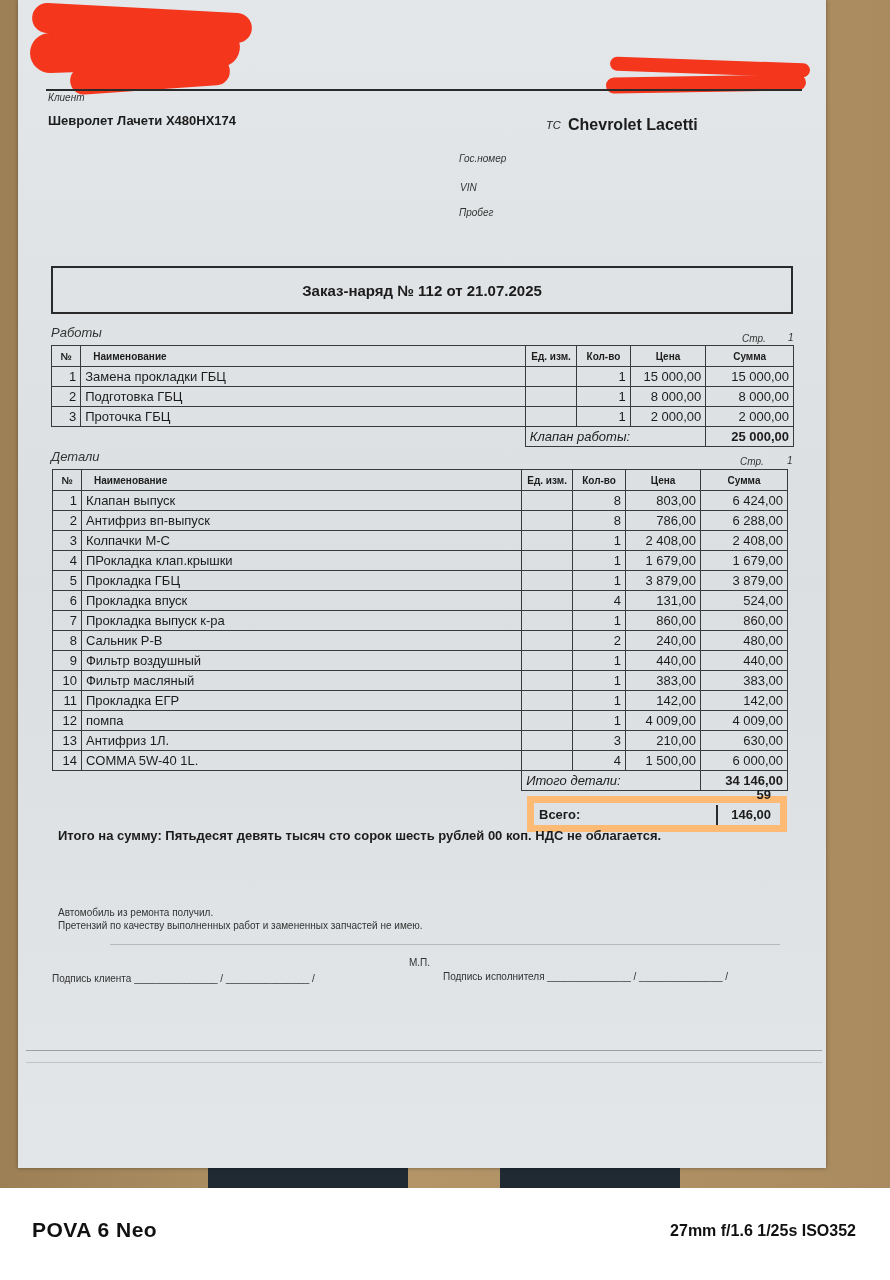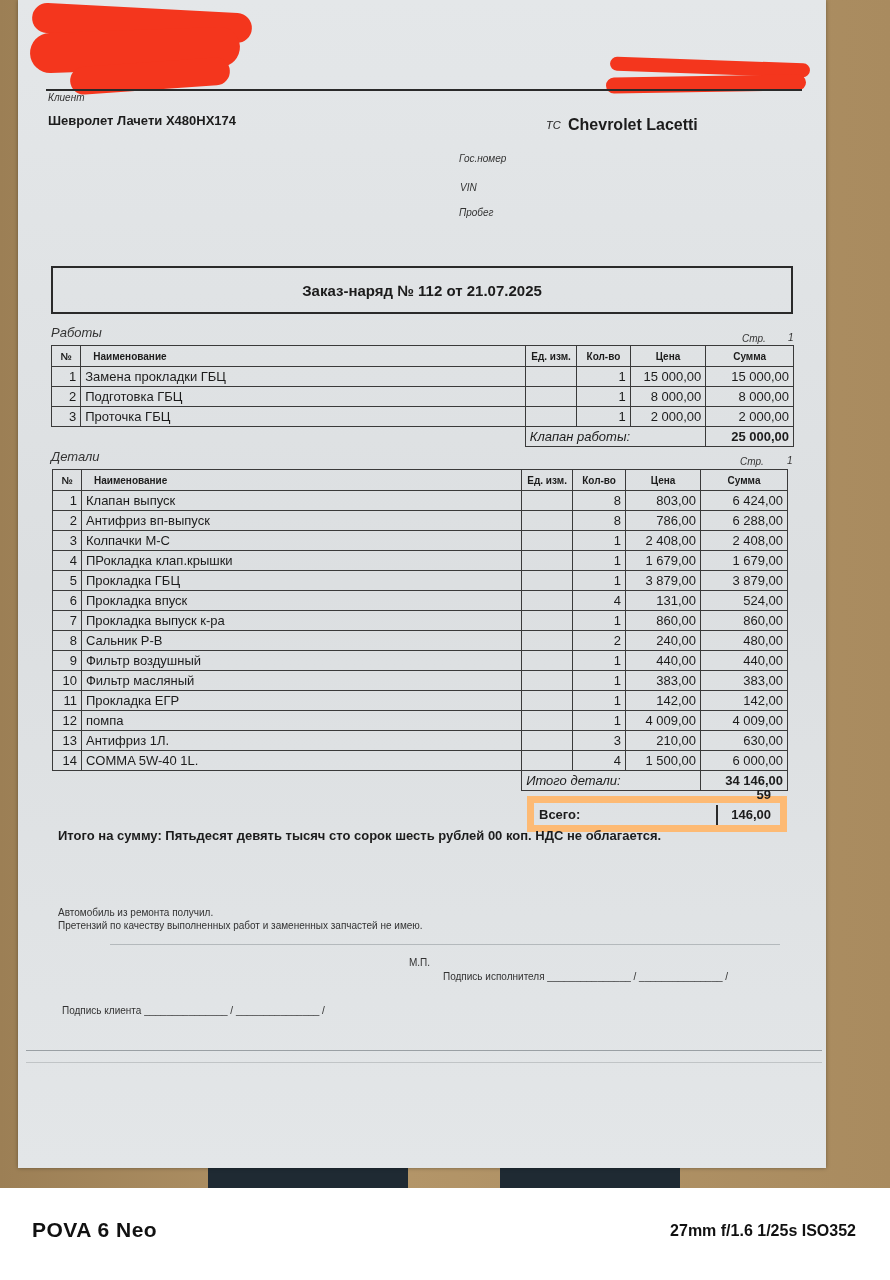--- a/index.html
+++ b/index.html
@@ -279,21 +279,21 @@
   <div class="gl">Всего:</div>
   <div class="gv">59 146,00</div>
 </div>
 
 <div class="amount-words">Итого на сумму:  Пятьдесят девять тысяч сто сорок шесть рублей 00 коп. НДС не облагается.</div>
 
 <div class="footer-text" style="top:907px;">Автомобиль из ремонта получил.</div>
 <div class="footer-text" style="top:920px;">Претензий по качеству выполненных работ и замененных запчастей не имею.</div>
 <div class="hline" style="left:110px;top:944px;width:670px;background:#b4b9bc;"></div>
 <div class="sig" style="left:409px;top:957px;">М.П.</div>
-<div class="sig" style="left:62px;top:973px;margin-top:32px;">Подпись клиента _______________ / _______________ /</div>
+<div class="sig" style="left:52px;top:973px;">Подпись клиента _______________ / _______________ /</div>
 <div class="sig" style="left:443px;top:971px;">Подпись исполнителя _______________ / _______________ /</div>
 
 <div class="hline" style="left:26px;top:1050px;width:796px;background:#9aa0a4;"></div>
 <div class="hline" style="left:26px;top:1062px;width:796px;background:#c0c4c6;"></div>
 
 <div class="caption-bar"></div>
 <div class="caption-left">POVA 6 Neo</div>
 <div class="caption-right">27mm f/1.6 1/25s ISO352</div>
 
 </body></html>

